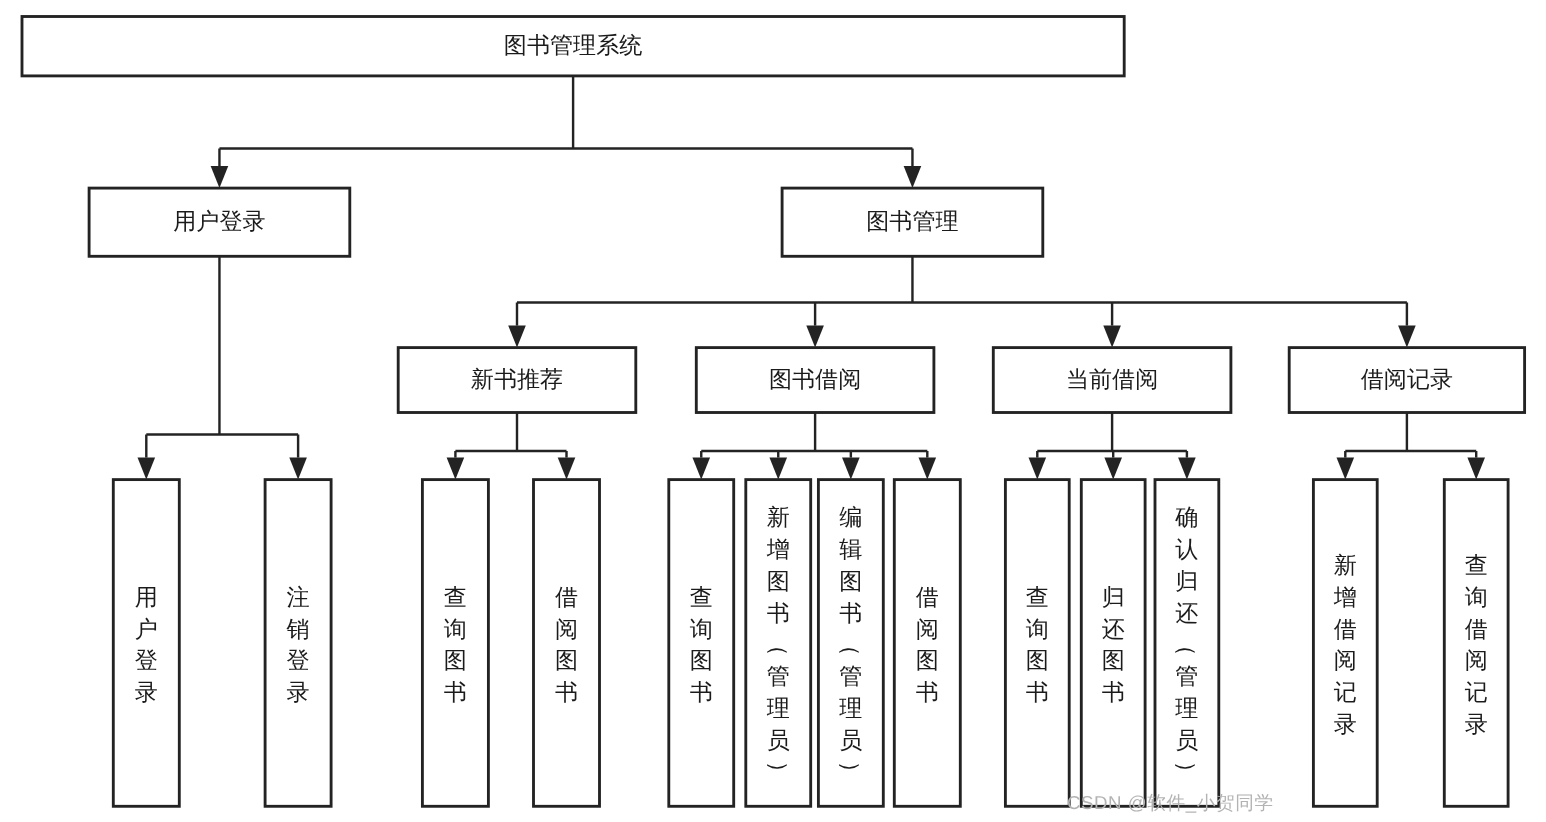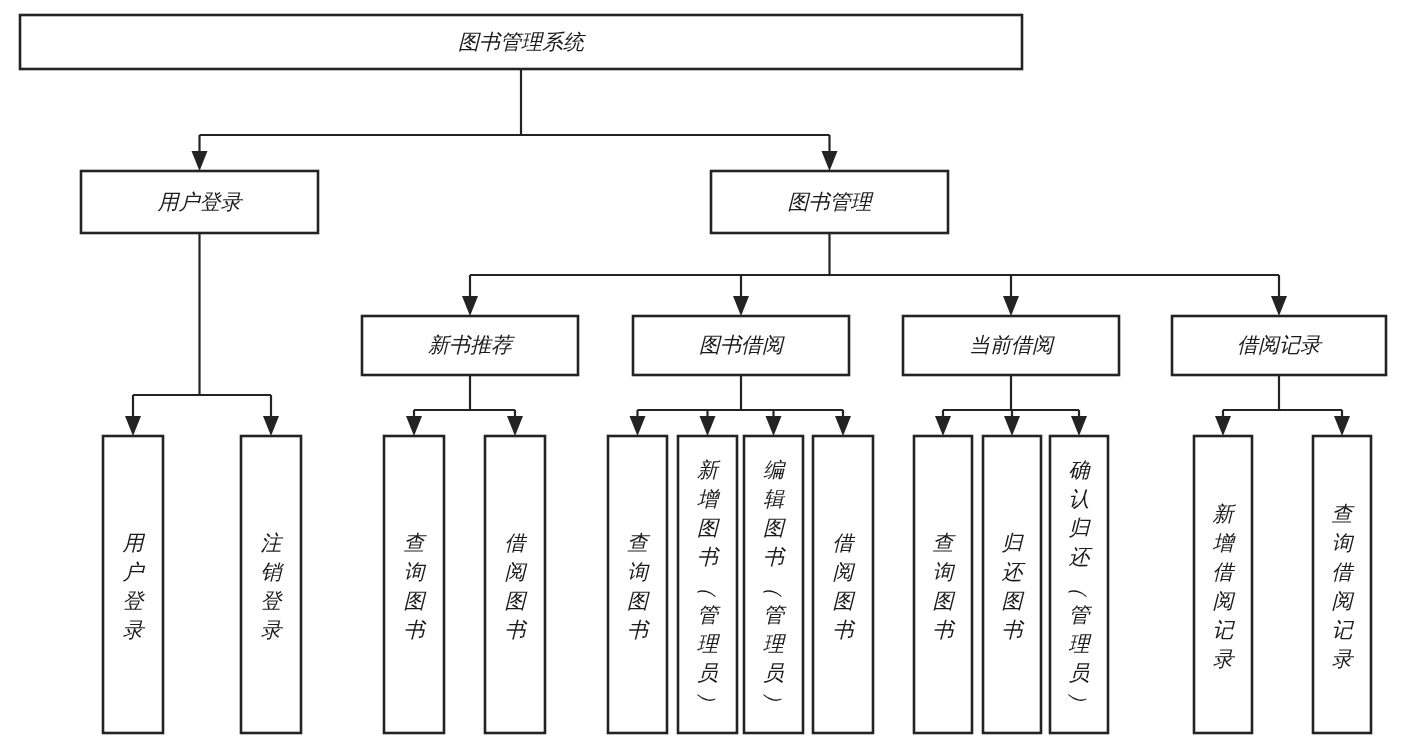--- a/index.html
+++ b/index.html
@@ -12,21 +12,20 @@
     height: 747px;
     font-family: "Liberation Sans", "DejaVu Sans", sans-serif;
     overflow: hidden;
     position: relative;
   }
   #diagram-root {
     position: relative;
     width: 1168px;
     height: 747px;
     background: #ffffff;
-    font-style: italic;
   }
   svg.diagram-canvas {
     position: absolute;
     left: 0;
     top: 0;
     width: 1405px;
     height: 747px;
     display: block;
   }
   .node-box {
@@ -249,14 +248,15 @@
           <text x="1342" y="520.7" class="node-label-leaf">查</text>
           <text x="1342" y="549.7" class="node-label-leaf">询</text>
           <text x="1342" y="578.7" class="node-label-leaf">借</text>
           <text x="1342" y="607.7" class="node-label-leaf">阅</text>
           <text x="1342" y="636.7" class="node-label-leaf">记</text>
           <text x="1342" y="665.7" class="node-label-leaf">录</text>
         </g>
       </g>
   </svg>
 
+  <div class="watermark">CSDN @软件_小贺同学</div>
 
 </div>
 
 </body></html>

